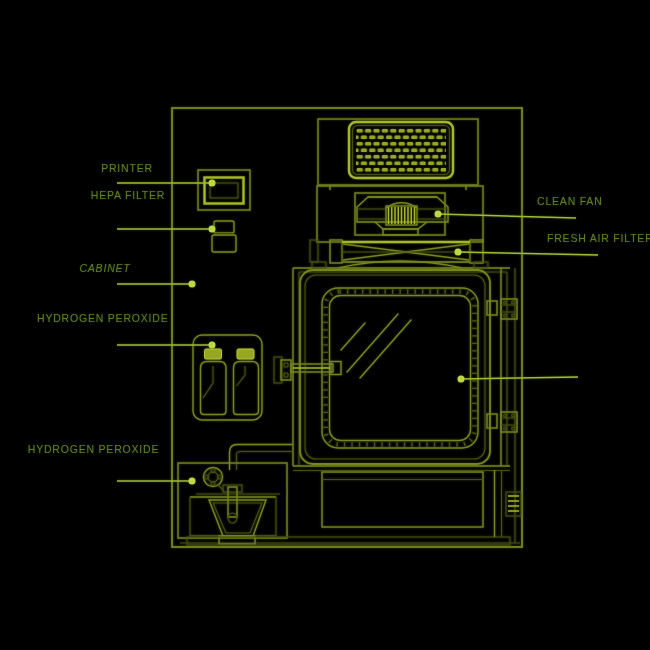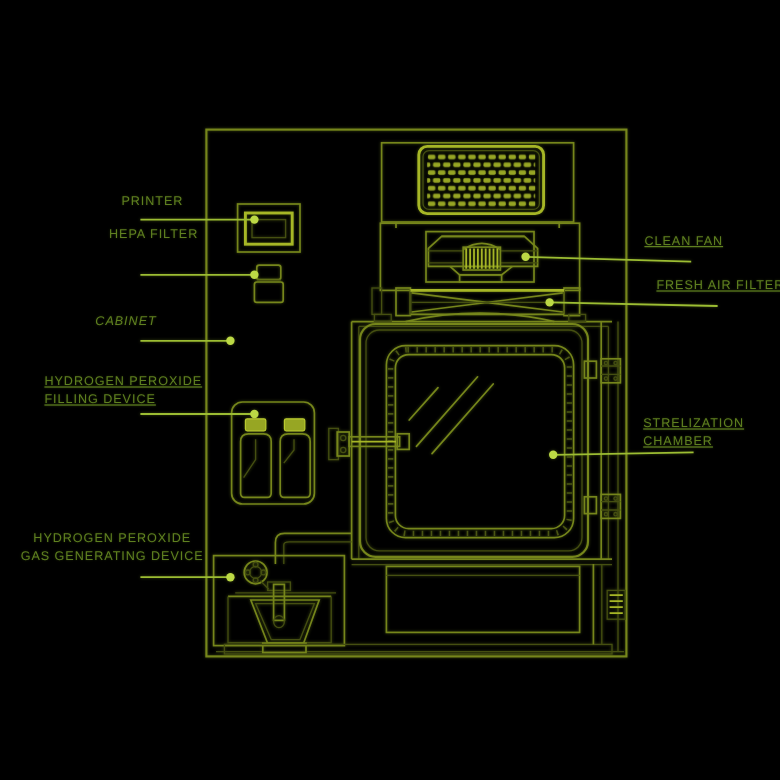--- a/index.html
+++ b/index.html
@@ -5,21 +5,21 @@
   html,body{margin:0;padding:0;background:#000;}
   #stage{position:relative;width:650px;height:650px;background:#000;overflow:hidden;
          font-family:"Liberation Sans", sans-serif;}
   #schematic{position:absolute;left:0;top:0;
              filter:drop-shadow(0 0 1.3px rgba(150,180,40,.4));}
   .lbl{position:absolute;color:#5f8020;font-size:10.5px;letter-spacing:.8px;
        line-height:15px;white-space:nowrap;
        text-shadow:0 0 2px rgba(110,150,30,.35);}
   .lbl span{display:block;}
   .ctr{text-align:center;}
-  .rt{text-align:left;text-decoration:underline;}
+  .rt{text-align:center;}
   
   .ln{stroke:#76861b;fill:none;stroke-width:1.4;}
   .lnt{stroke:#76861b;fill:none;stroke-width:1.8;}
   .dim{stroke:#454f11;fill:none;stroke-width:1.1;}
   .hi{stroke:#a6b626;fill:none;stroke-width:2.4;}
   .hith{stroke:#a6b626;fill:none;stroke-width:1.5;}
   .ticks{stroke:#4a5513;fill:none;stroke-width:4.5;stroke-dasharray:1.3 6.2;}
   .leader{stroke:#9cbd33;stroke-width:1.5;fill:none;}
   .dot{fill:#bcd945;stroke:none;}
   .capfill{fill:#97a623;stroke:#b9c92f;stroke-width:1;}
@@ -221,30 +221,24 @@
   </svg>
 
   <div class="lbl ctr" style="left:77px;top:161px;width:100px;">PRINTER</div>
 
   <div class="lbl ctr" style="left:78px;top:188px;width:100px;">HEPA FILTER</div>
 
   <div class="lbl ctr" style="left:55px;top:261px;width:100px;font-style:italic;">CABINET</div>
 
   <div class="lbl rt" style="left:37px;top:311px;">
     <span>HYDROGEN PEROXIDE</span>
-    <span>FILLING DEVICE</span>
   </div>
 
   <div class="lbl ctr" style="left:16px;top:442px;width:155px;">
     <span>HYDROGEN PEROXIDE</span>
-    <span>GAS GENERATING DEVICE</span>
   </div>
 
   <div class="lbl rt" style="left:537px;top:194px;">CLEAN FAN</div>
 
   <div class="lbl rt" style="left:547px;top:231px;">FRESH AIR FILTER</div>
 
-  <div class="lbl rt" style="left:536px;top:346px;">
-    <span>STRELIZATION</span>
-    <span>CHAMBER</span>
-  </div>
 
 </div>
 
 </body></html>

